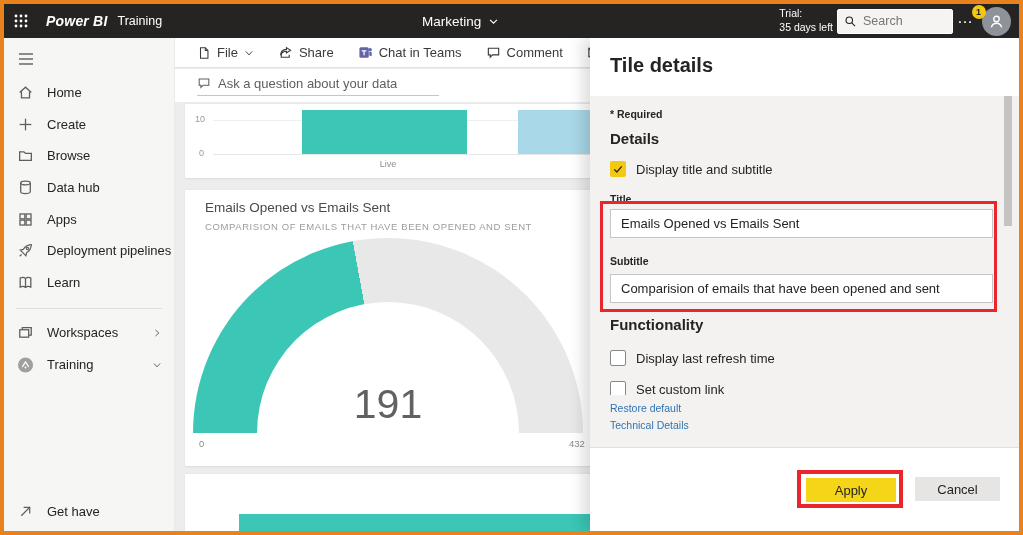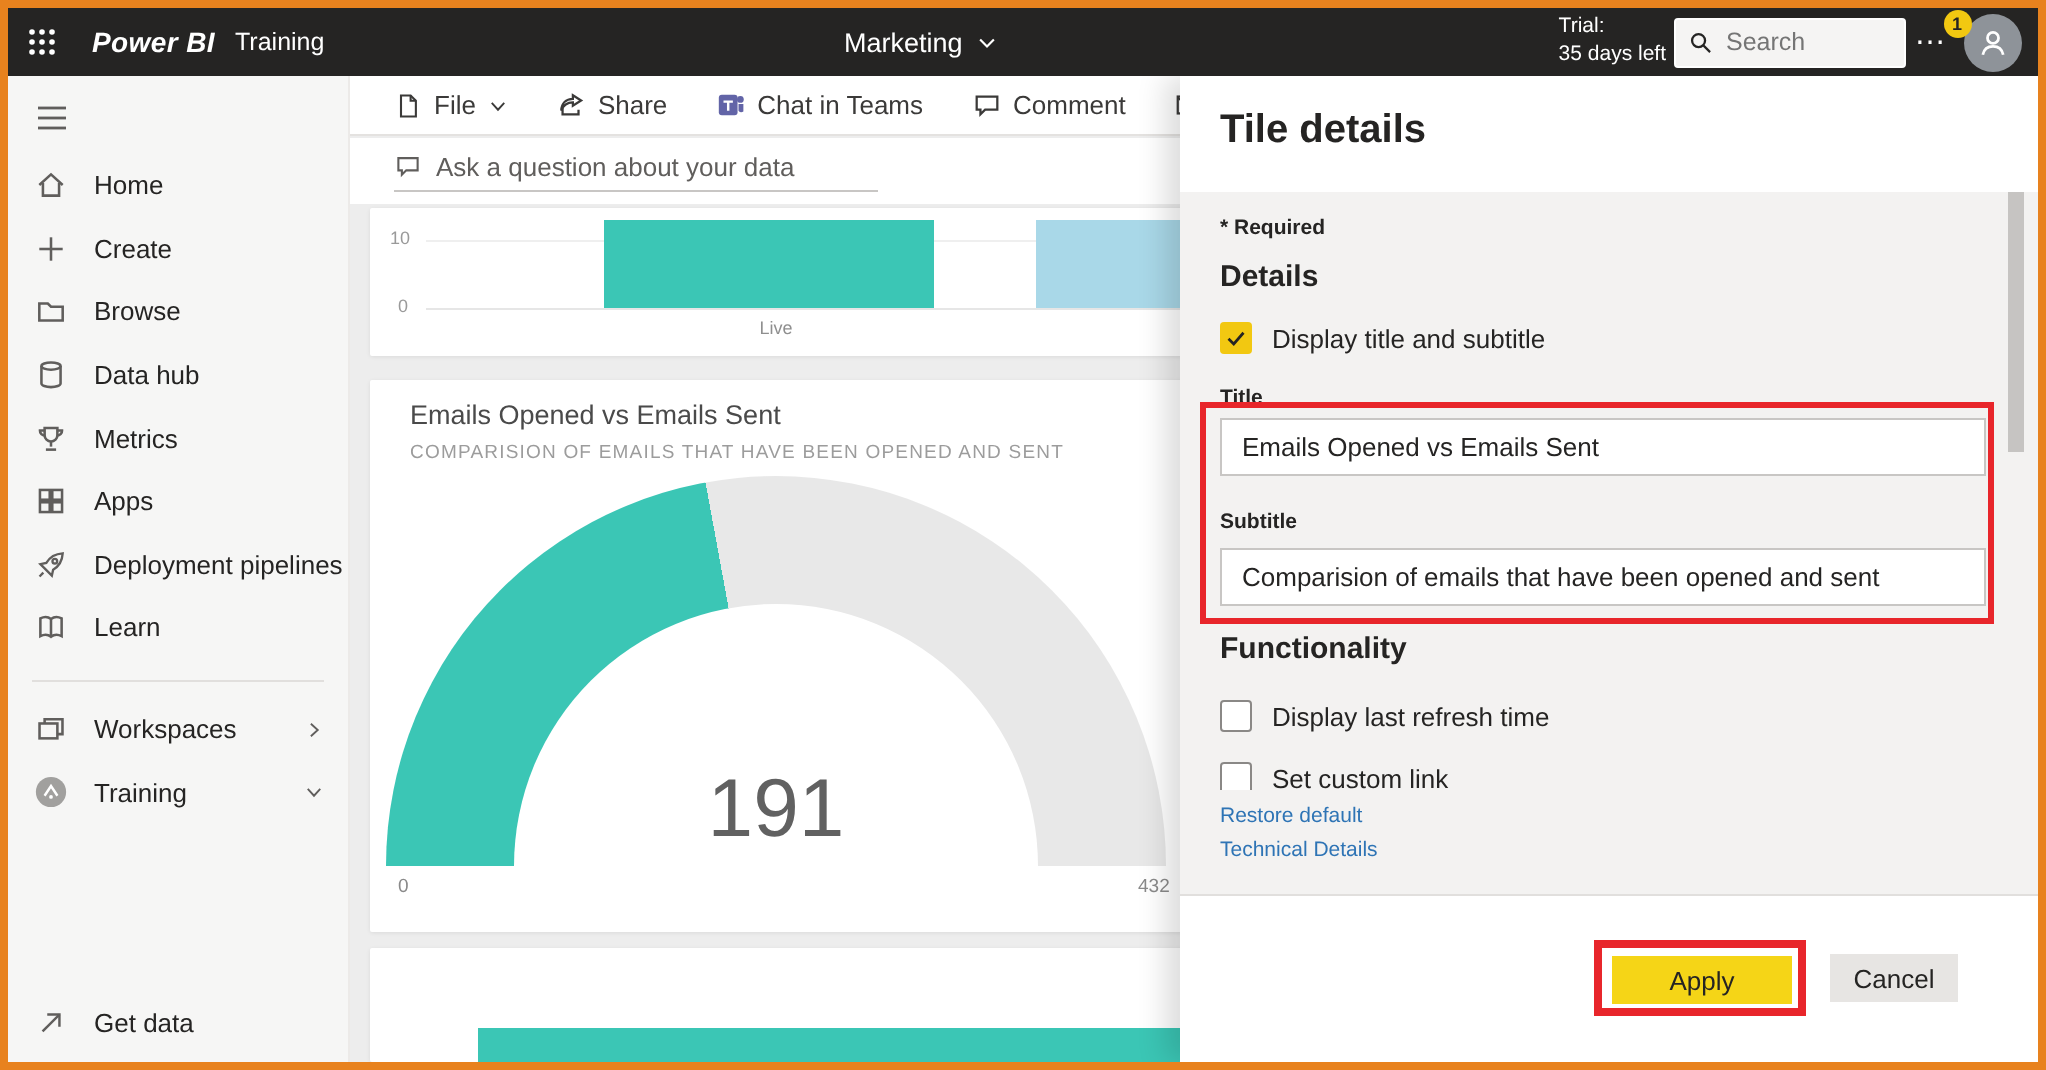--- a/index.html
+++ b/index.html
@@ -75,21 +75,21 @@
   .chk.checked { background:var(--yellow,#F2C811); }
   .chk.empty { background:#fff; border:1px solid #8A8886; }
   .fld-label { position:absolute; left:20px; font-size:10.5px; font-weight:bold; color:#252423; }
   .fld-input { position:absolute; left:20px; width:383px; height:29px; border:1px solid #C8C6C4; background:#fff; font-size:13px; color:#252423; padding:0 10px; font-family:"Liberation Sans",sans-serif; outline:none; }
   .link { position:absolute; left:20px; font-size:10.5px; color:#2E74B5; cursor:pointer; }
   .red-box { position:absolute; border:3px solid var(--red,#E8262B); pointer-events:none; z-index:5; }
   .scroll-thumb { position:absolute; right:7px; top:0; width:8px; height:130px; background:#C6C4C2; cursor:pointer; }
   .panel-footer { position:absolute; left:0; bottom:0; right:0; height:84px; background:#fff; border-top:1px solid #E1DFDD; }
   .btn { position:absolute; height:24px; font-size:13px; color:#252423; display:flex; align-items:center; justify-content:center; cursor:pointer; border:none; font-family:"Liberation Sans",sans-serif; }
   .btn-apply { left:216px; top:30px; width:90px; background:var(--yellow-bright,#F5D517); }
-  .btn-cancel { left:325px; top:29px; width:64px; background:#E7E5E3; }
+  .btn-cancel { left:325px; top:29px; width:85px; background:#E7E5E3; }
   .red-apply { position:absolute; left:207px; top:22px; width:106px; height:38px; border:4px solid var(--red,#E8262B); pointer-events:none; }
 </style>
 </head>
 <body>
 
 <div class="frame">
 
   <div class="topbar">
     <div class="waffle">
       <svg width="16" height="16" viewBox="0 0 16 16">
@@ -186,32 +186,20 @@
             <svg width="17" height="17" viewBox="0 0 16 16" fill="none" stroke="#605E5C" stroke-width="1.2">
               <ellipse cx="8" cy="3.8" rx="4.5" ry="1.7"></ellipse>
               <path d="M3.5 3.8 V12 a4.5 1.7 0 0 0 9 0 V3.8"></path>
             </svg>
           </span>
         <span>Data hub</span>
       </div>
       <div class="nav-item">
         <span class="ico">
             <svg width="17" height="17" viewBox="0 0 16 16" fill="none" stroke="#605E5C" stroke-width="1.2">
-              <path d="M5 2.8 h6 v3.4 a3 3 0 0 1 -6 0 z"></path>
-              <path d="M5 4 H2.8 a2.3 2.3 0 0 0 2.4 2.4"></path>
-              <path d="M11 4 h2.2 a2.3 2.3 0 0 1 -2.4 2.4"></path>
-              <path d="M8 9.4 V11.6"></path>
-              <path d="M5.6 13 h4.8"></path>
-            </svg>
-          </span>
-        <span>Metrics</span>
-      </div>
-      <div class="nav-item">
-        <span class="ico">
-            <svg width="17" height="17" viewBox="0 0 16 16" fill="none" stroke="#605E5C" stroke-width="1.2">
               <rect x="2.8" y="2.8" width="4.6" height="4.6"></rect>
               <rect x="8.6" y="2.8" width="4.6" height="4.6"></rect>
               <rect x="2.8" y="8.6" width="4.6" height="4.6"></rect>
               <rect x="8.6" y="8.6" width="4.6" height="4.6"></rect>
             </svg>
           </span>
         <span>Apps</span>
       </div>
       <div class="nav-item">
         <span class="ico">
@@ -265,21 +253,21 @@
         </span>
     </div>
     <div class="getdata">
       <div class="nav-item">
         <span class="ico">
             <svg width="15" height="15" viewBox="0 0 16 16" fill="none" stroke="#605E5C" stroke-width="1.3">
               <path d="M3.5 12.5 L12.5 3.5"></path>
               <path d="M6 3.5 H12.5 V10"></path>
             </svg>
           </span>
-        <span>Get data</span>
+        <span>Get have</span>
       </div>
     </div>
   </div>
 
   <div class="main">
 
     <div class="doc-toolbar">
       <div class="tool-item">
         <span style="display:flex;">
             <svg width="14" height="14" viewBox="0 0 16 16" fill="none" stroke="#3B3A39" stroke-width="1.2">

